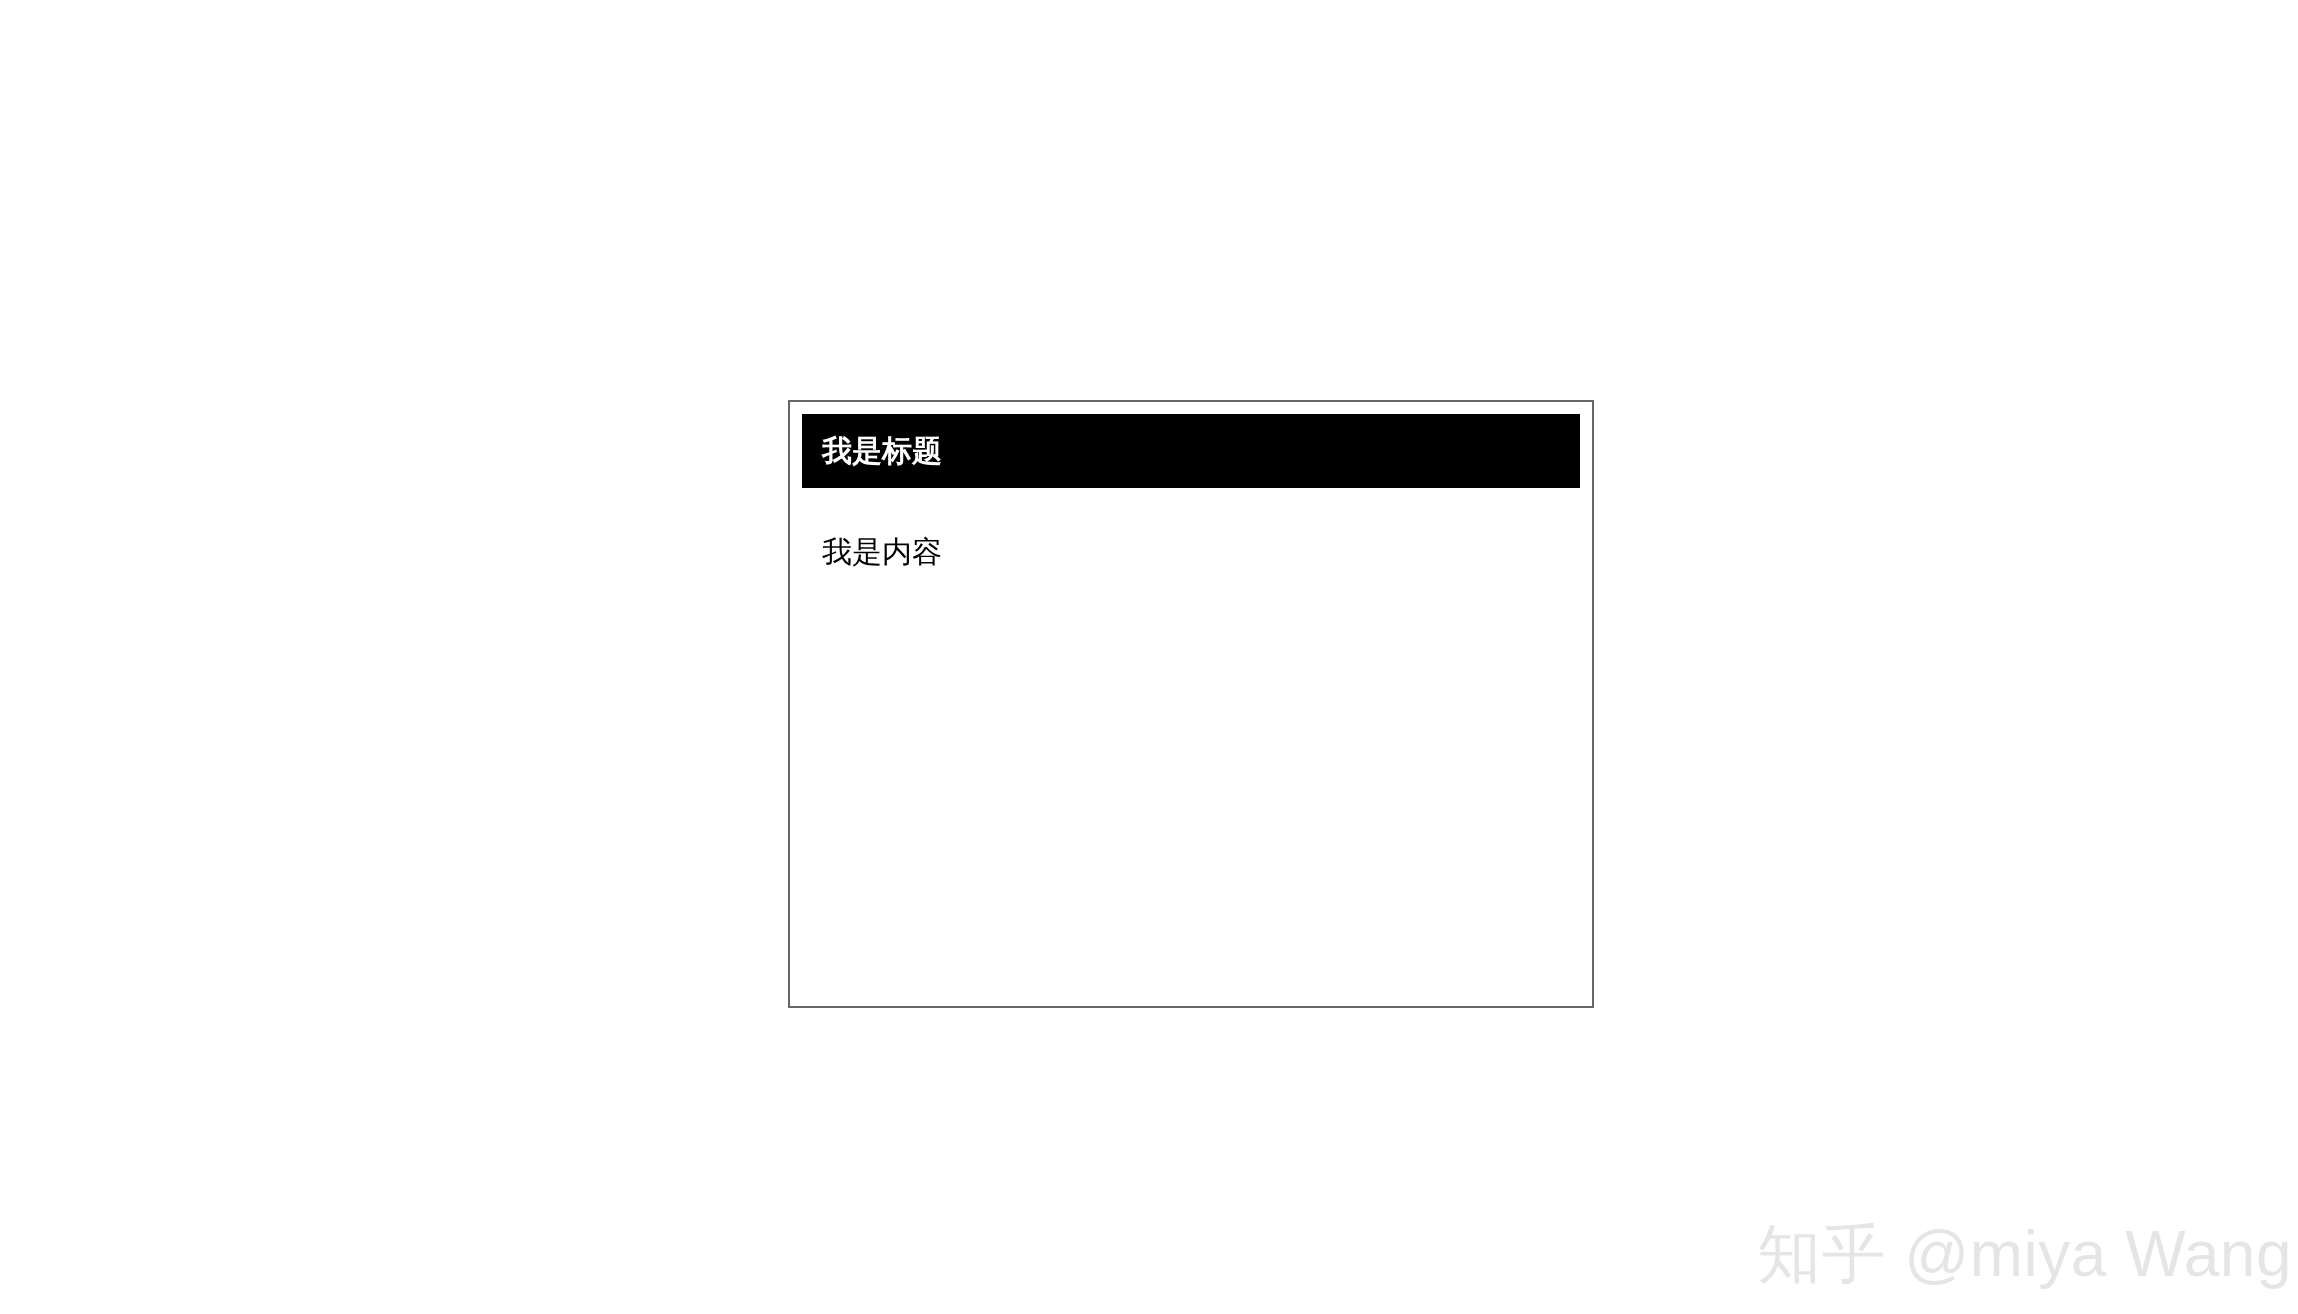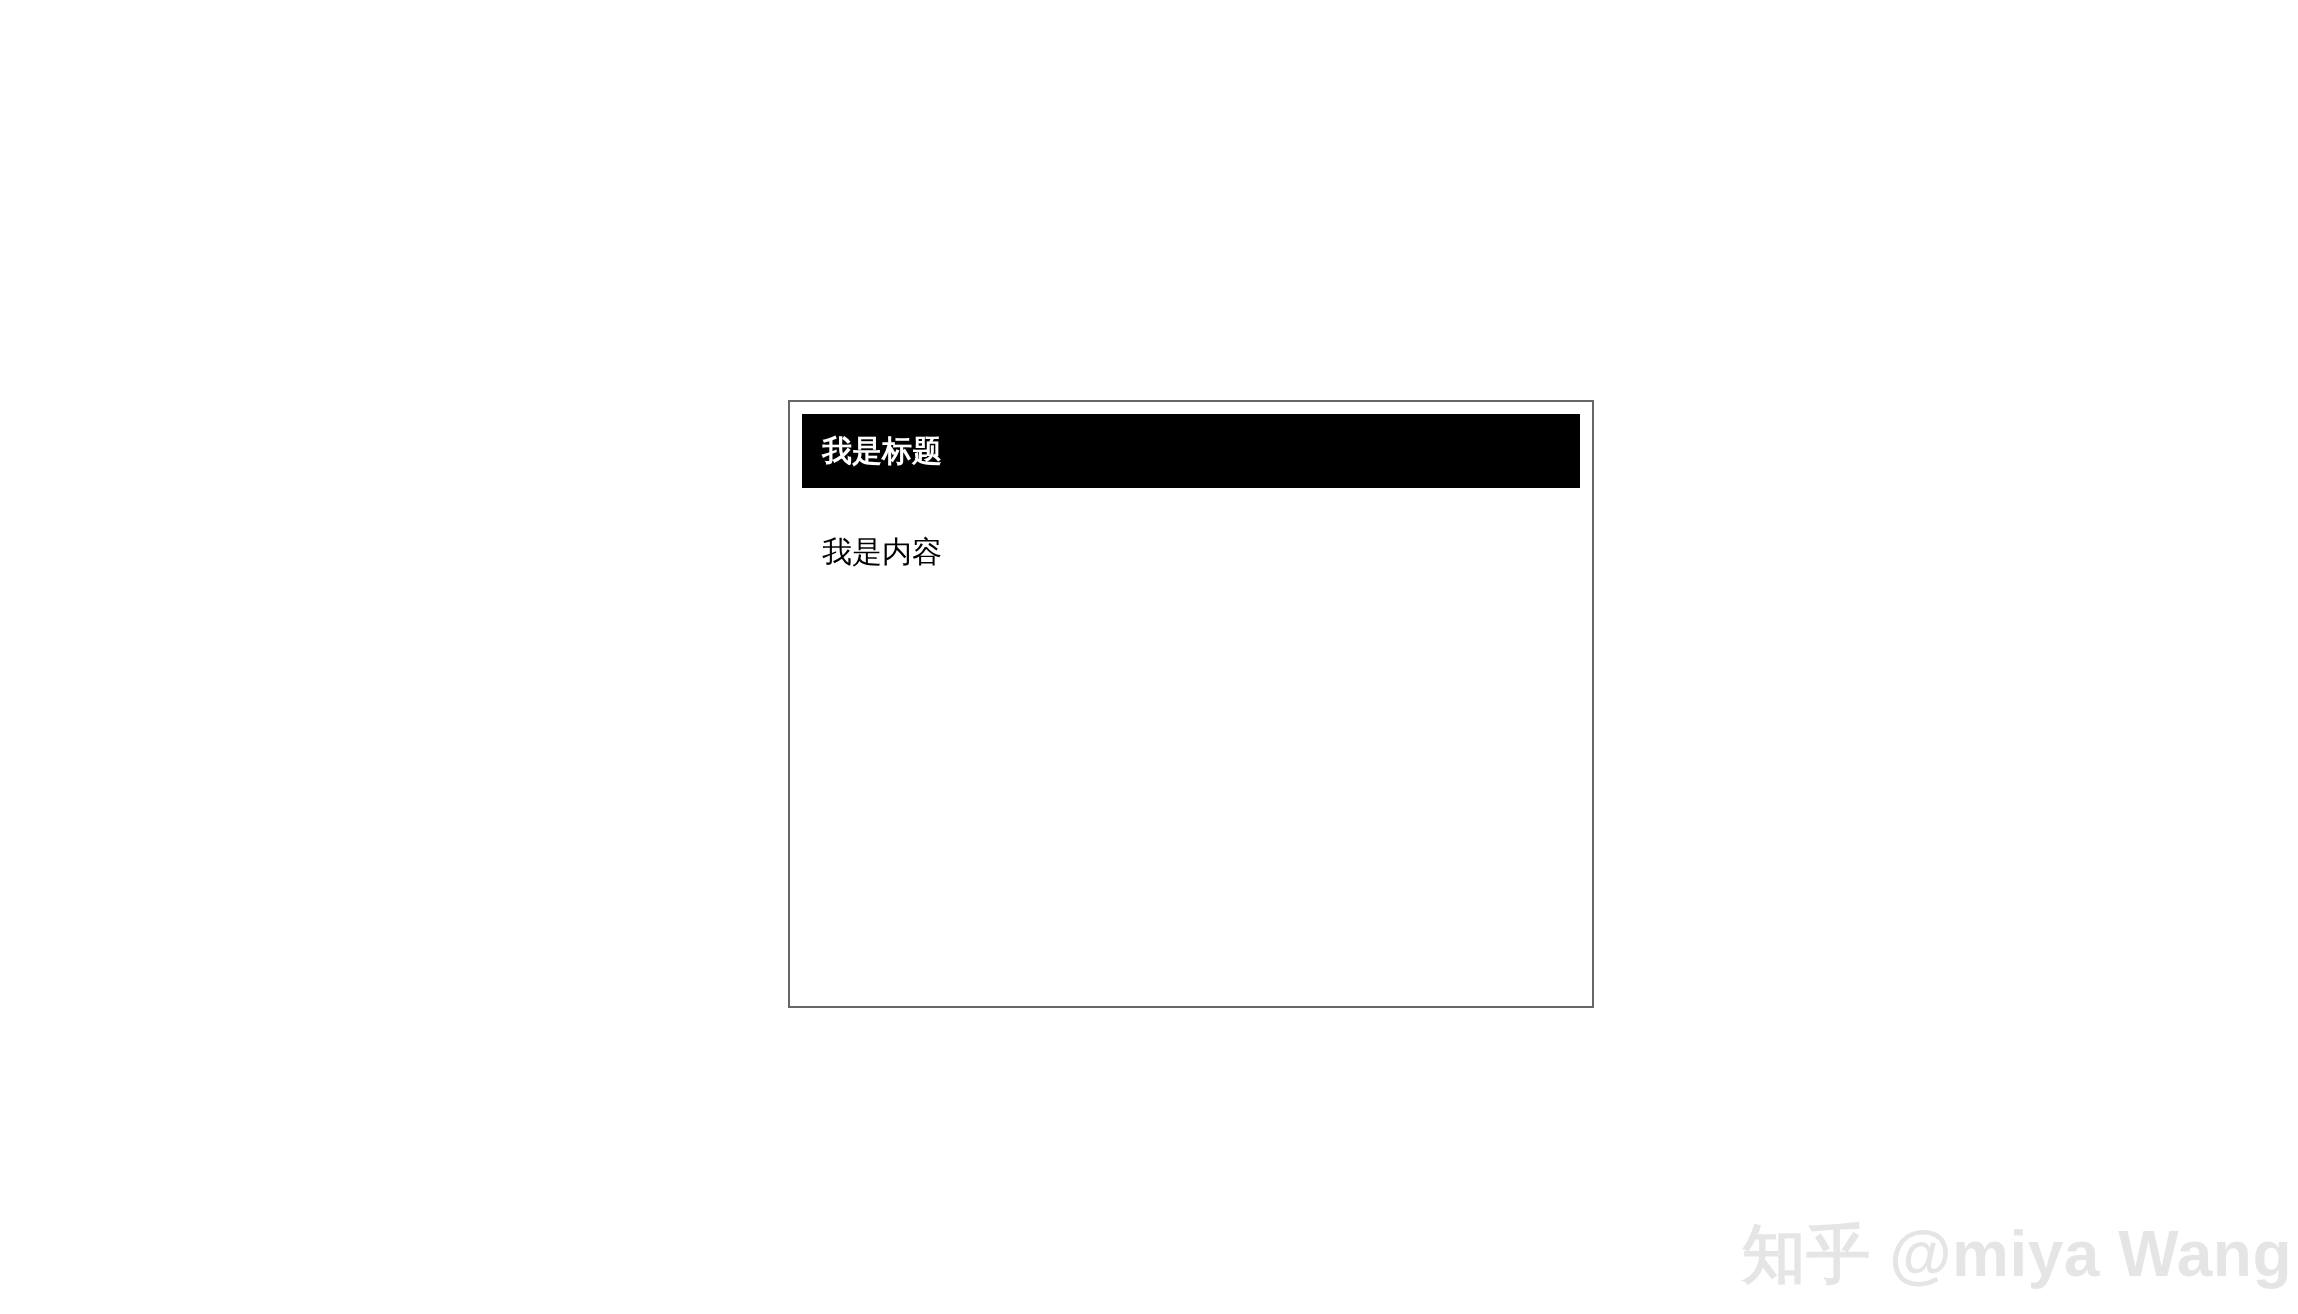--- a/index.html
+++ b/index.html
@@ -48,21 +48,21 @@
       font-size: 30px;
       font-weight: 400;
       line-height: 1.2;
     }
     .watermark {
       position: absolute;
       right: 30px;
       bottom: 40px;
       font-size: 64px;
       color: rgba(0, 0, 0, 0.10);
-      font-weight: 700;
+      font-weight: 400;
       letter-spacing: 0.5px;
       white-space: nowrap;
       user-select: none;
       pointer-events: none;
     }
     .scrollbar-bottom {
       position: absolute;
       left: 0;
       bottom: 0;
       height: 10px;

